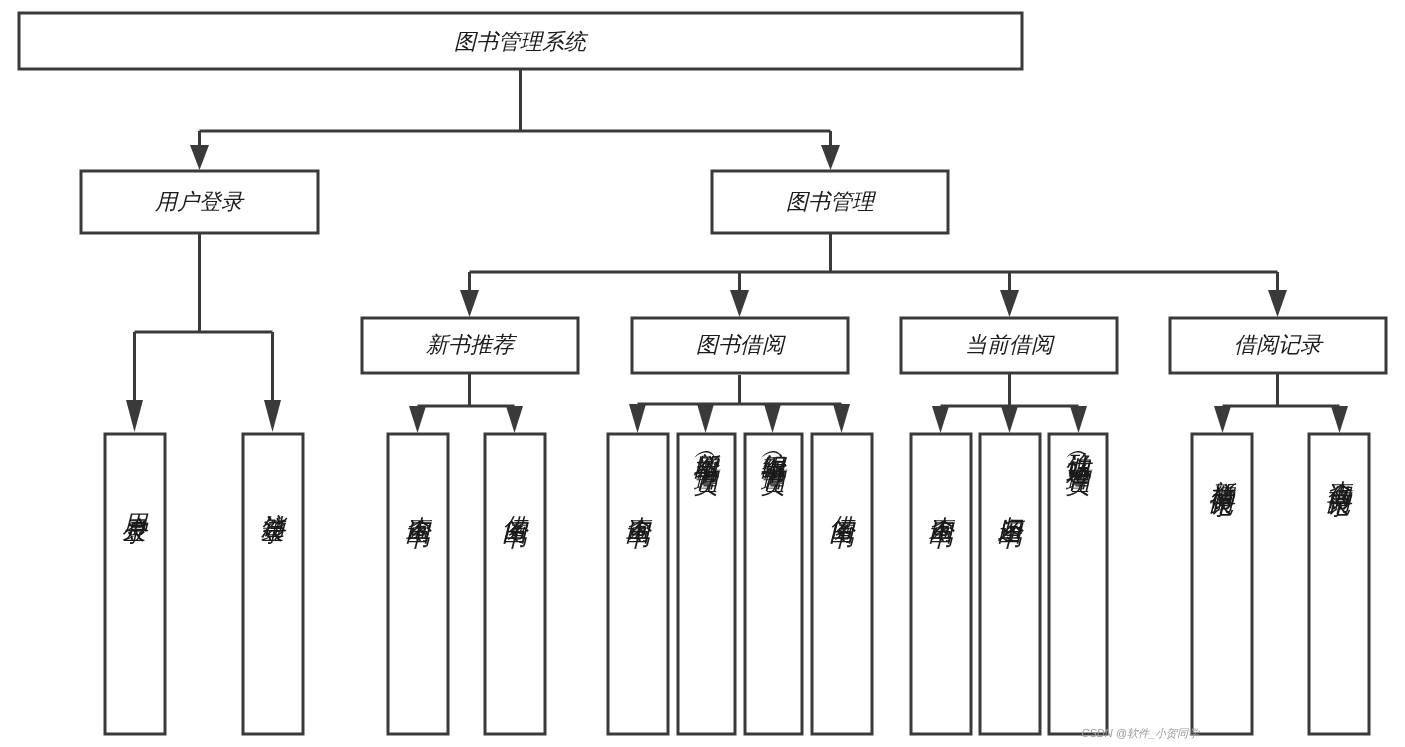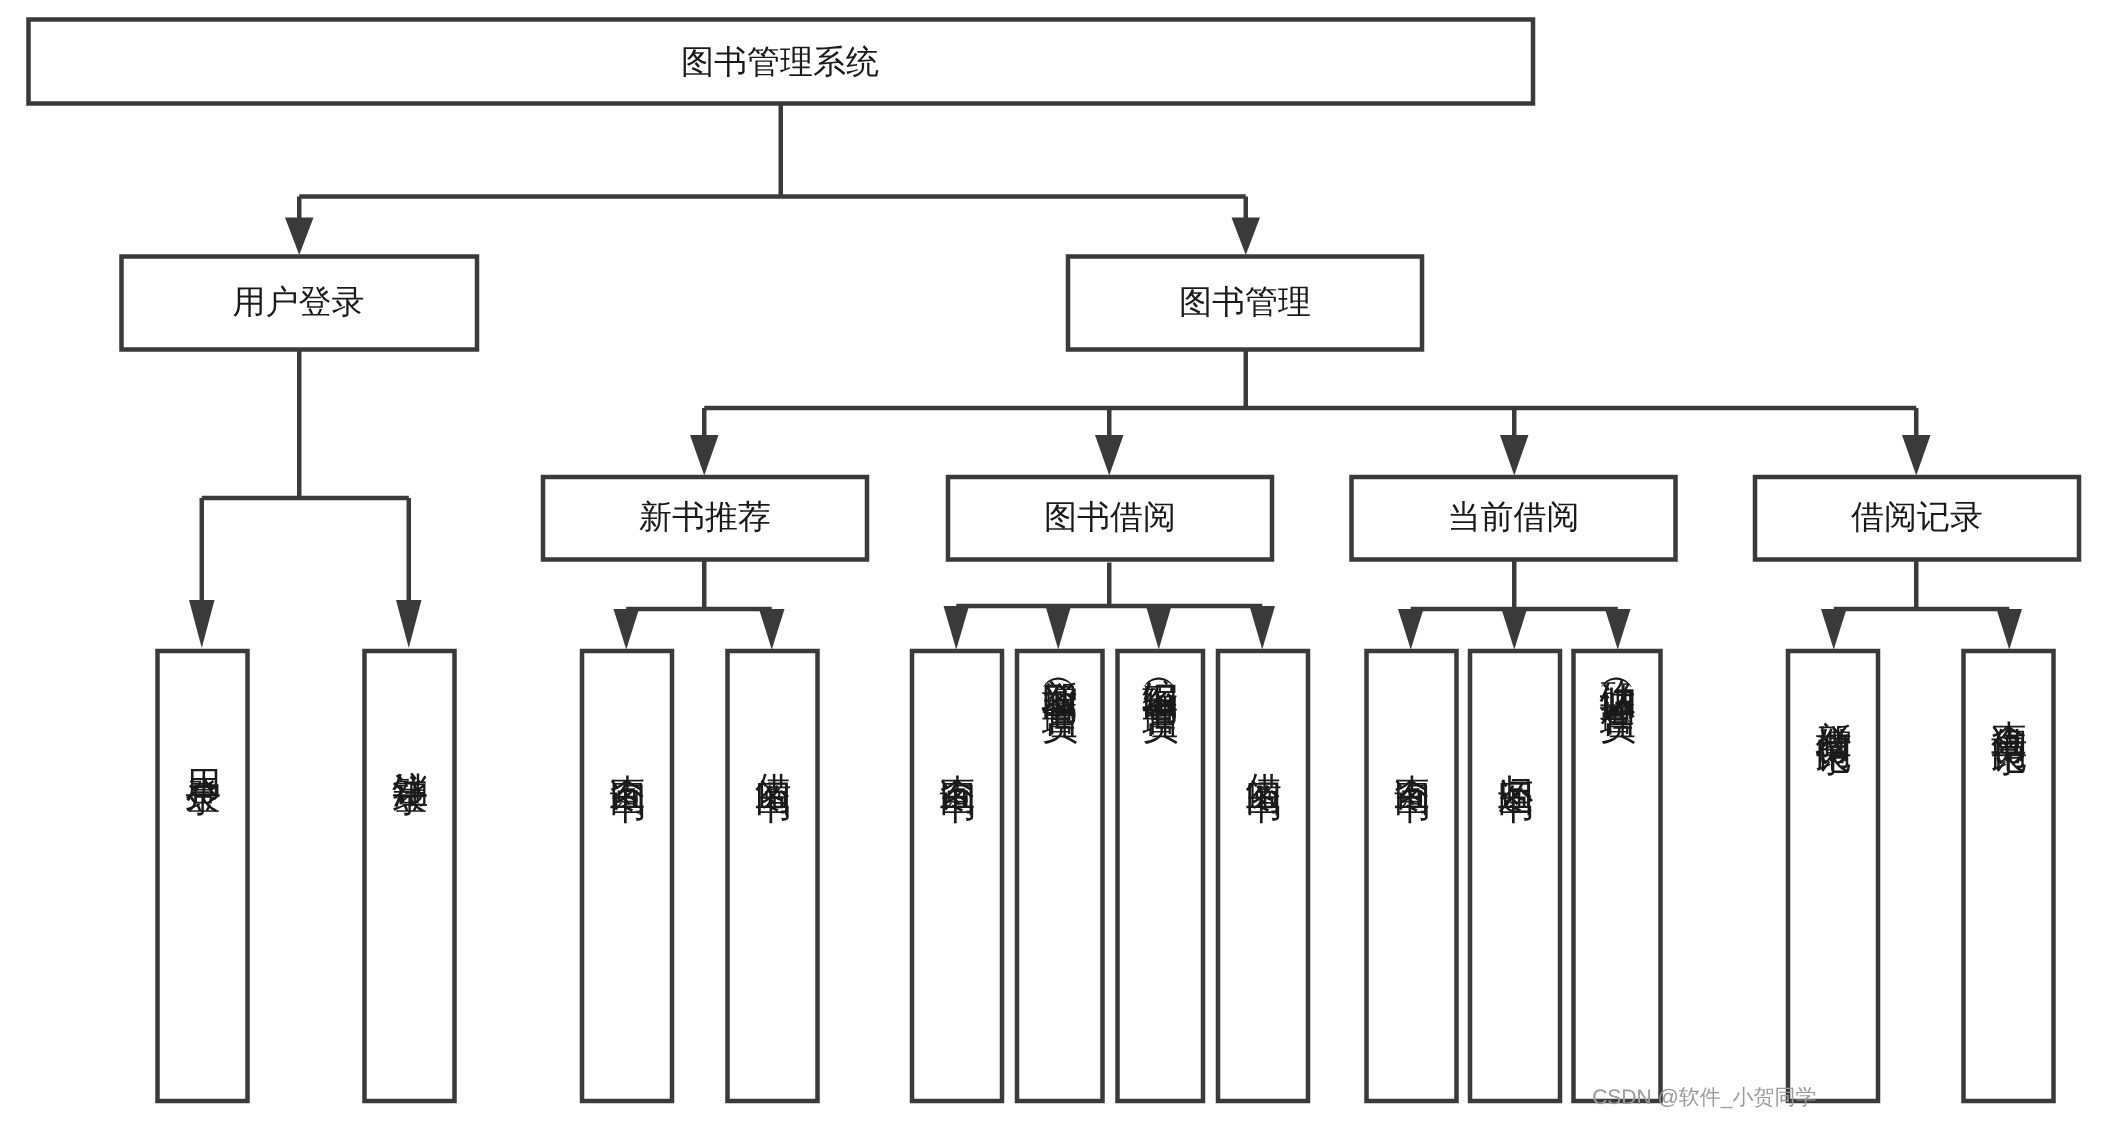--- a/index.html
+++ b/index.html
@@ -11,20 +11,21 @@
     width: 1405px;
     height: 747px;
     font-family: "Liberation Sans", "DejaVu Sans", sans-serif;
     overflow: hidden;
     position: relative;
   }
   #diagram-root {
     position: relative;
     width: 1215px;
     height: 747px;
+    font-style: italic;
   }
   svg#tree {
     position: absolute;
     top: 0;
     left: 0;
     width: 1405px;
     height: 747px;
     display: block;
   }
   .node-box {
@@ -53,24 +54,24 @@
     font-family: "Liberation Sans", "DejaVu Sans", sans-serif;
     fill: #1a1a1a;
     font-size: 24px;
     writing-mode: vertical-rl;
     text-orientation: upright;
     text-anchor: middle;
     letter-spacing: 3px;
   }
   .watermark {
     position: absolute;
-    right: 4px;
+    right: 16px;
     bottom: 6px;
     font-family: "Liberation Sans", "DejaVu Sans", sans-serif;
-    font-size: 14px;
+    font-size: 11px;
     color: #9a9a9a;
     white-space: nowrap;
     user-select: none;
     text-align: center;
   }
 </style>
 </head>
 <body>
 
 <div id="diagram-root">

